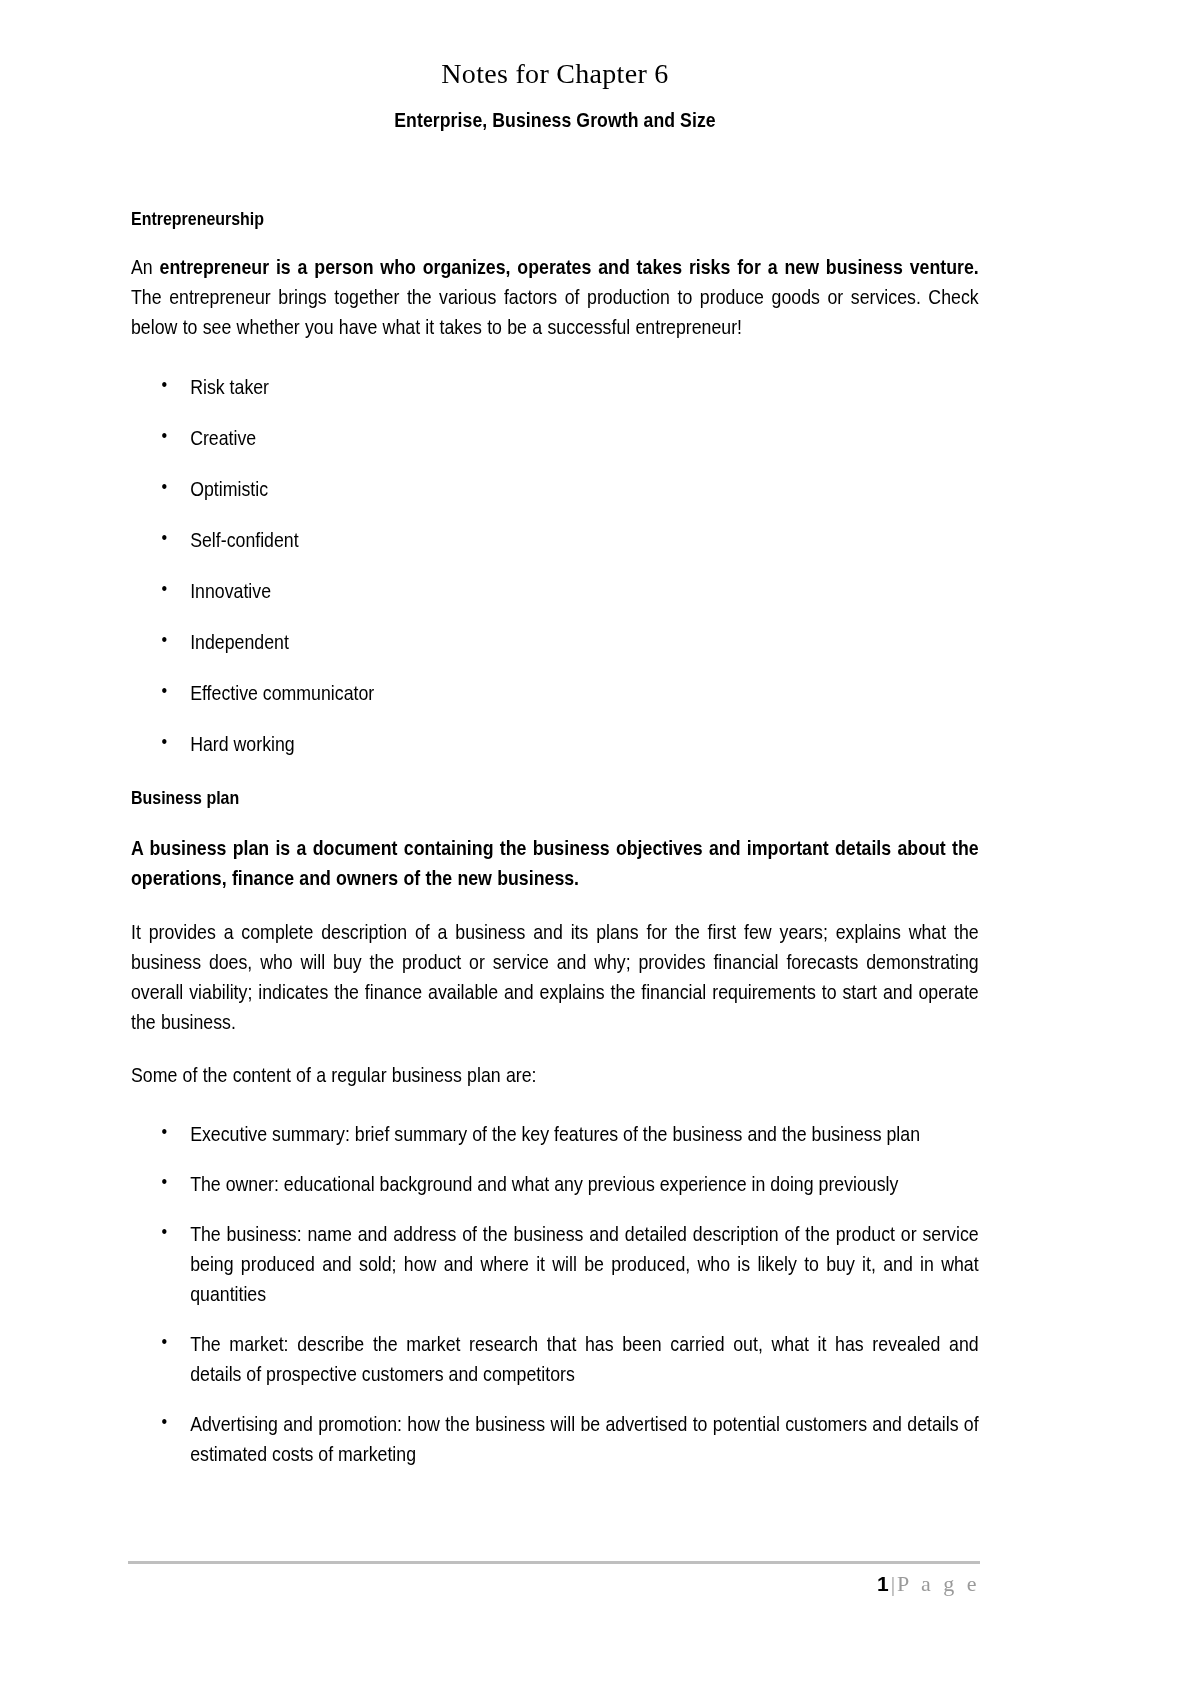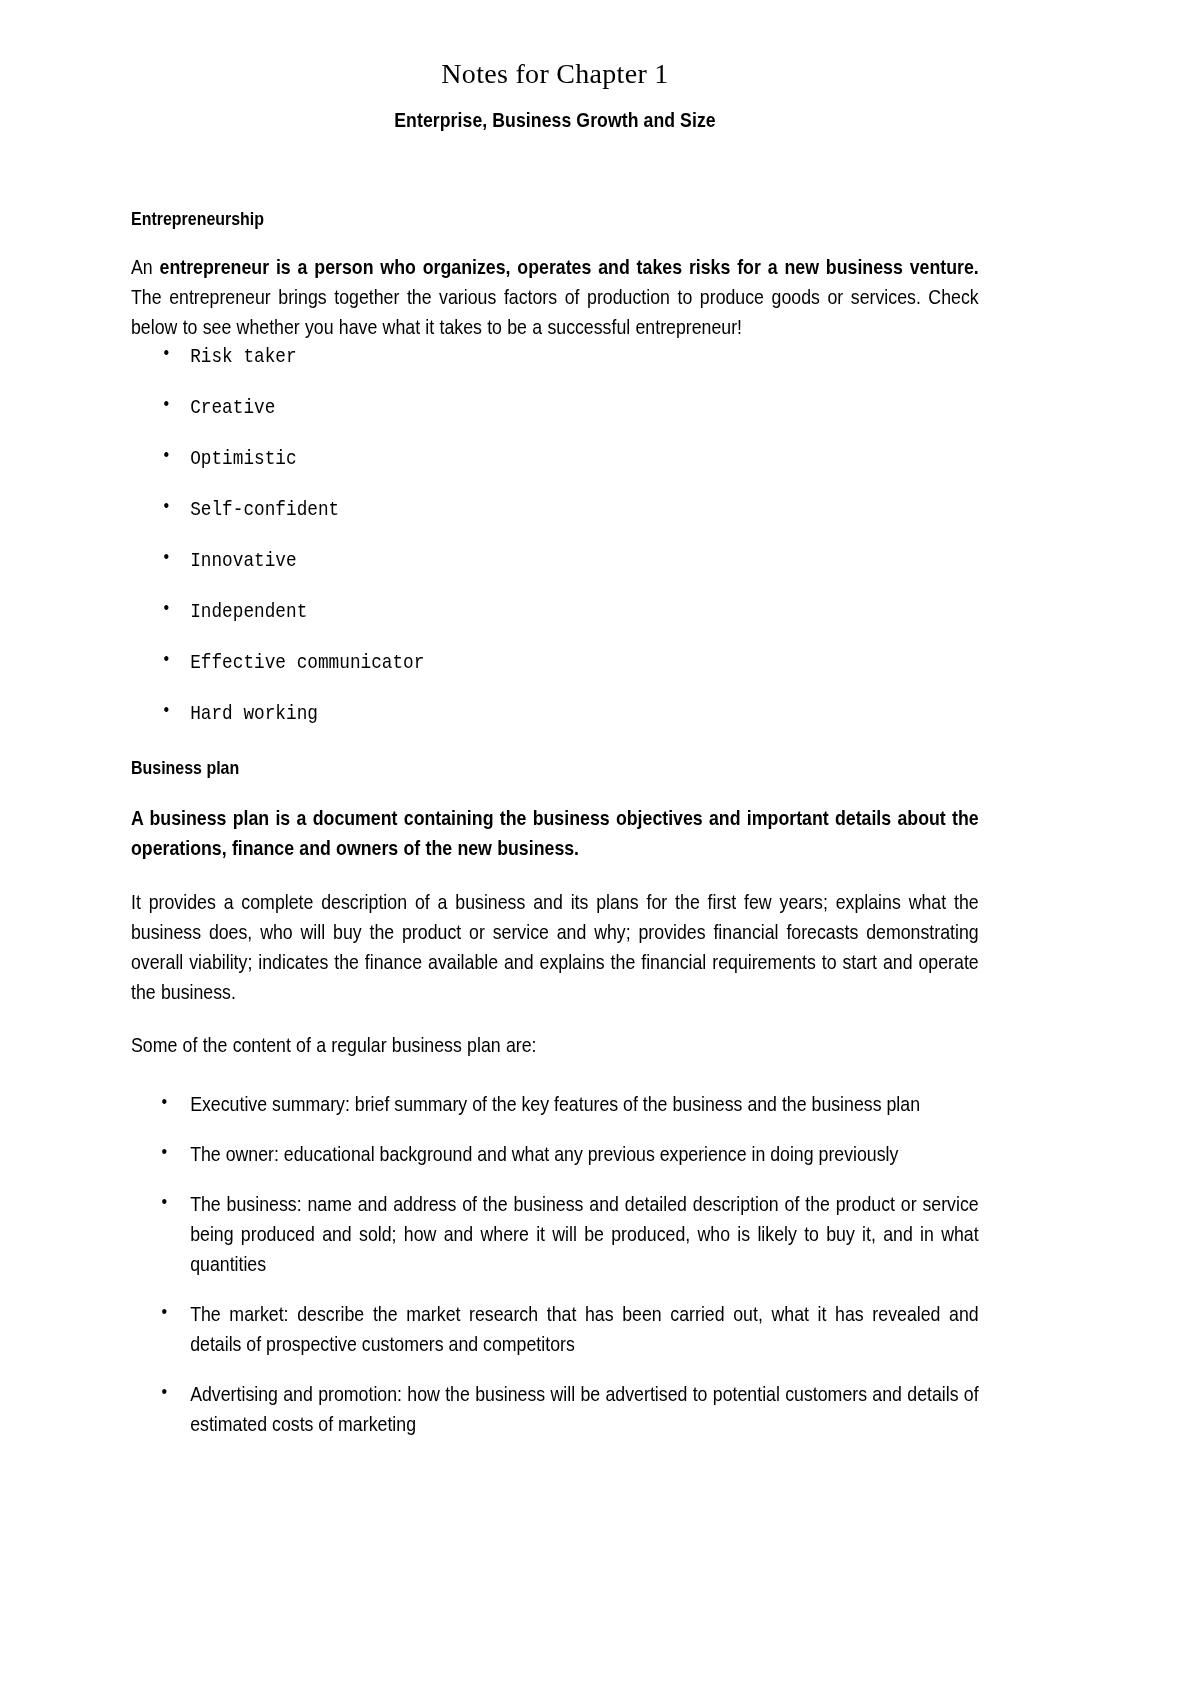--- a/index.html
+++ b/index.html
@@ -95,21 +95,21 @@
     text-align: justify;
   }
   ul.bullets > li::before {
     content: "\2022";
     position: absolute;
     left: 36px;
     top: -1px;
     font-size: 19px;
     line-height: 1.43;
   }
-  ul.traits { margin-top: 0; font-family: Liberation Mono, monospace; }
+  ul.traits { margin-top: 30px; }
   ul.traits > li { margin-bottom: 21px; }
   ul.traits > li:last-child { margin-bottom: 0; }
 
   ul.plan-content { margin-top: 29px; }
   ul.plan-content > li { margin-bottom: 20px; }
   ul.plan-content > li:last-child { margin-bottom: 0; }
 
   
   .footer {
     position: absolute;
@@ -143,21 +143,21 @@
     letter-spacing: 3.5px;
   }
 </style>
 </head>
 <body>
 
 <div class="page">
 
   <div class="content">
 
-    <h1 class="doc-title">Notes for Chapter 1</h1>
+    <h1 class="doc-title">Notes for Chapter 6</h1>
     <h2 class="doc-subtitle">Enterprise, Business Growth and Size</h2>
 
     <h3 class="section-heading h-entrepreneurship">Entrepreneurship</h3>
 
     <p class="para p-intro"><span>An </span><b>entrepreneur is a person who organizes, operates and takes risks for a new business venture.</b><span> The entrepreneur brings together the various factors of production to produce goods or services. Check below to see whether you have what it takes to be a successful entrepreneur!</span></p>
 
     <ul class="bullets traits">
       <li>Risk taker</li>
       <li>Creative</li>
       <li>Optimistic</li>
@@ -179,14 +179,20 @@
     <ul class="bullets plan-content">
       <li>Executive summary: brief summary of the key features of the business and the business plan</li>
       <li>The owner: educational background and what any previous experience in doing previously</li>
       <li>The business: name and address of the business and detailed description of the product or service being produced and sold; how and where it will be produced, who is likely to buy it, and in what quantities</li>
       <li>The market: describe the market research that has been carried out, what it has revealed and details of prospective customers and competitors</li>
       <li>Advertising and promotion: how the business will be advertised to potential customers and details of estimated costs of marketing</li>
     </ul>
 
   </div>
 
+  <div class="footer">
+    <div class="footer-rule"></div>
+    <div class="footer-text">
+      <span class="footer-num">1</span><span class="footer-sep">|</span><span class="footer-label">P a g e</span>
+    </div>
+  </div>
 
 </div>
 
 </body></html>

